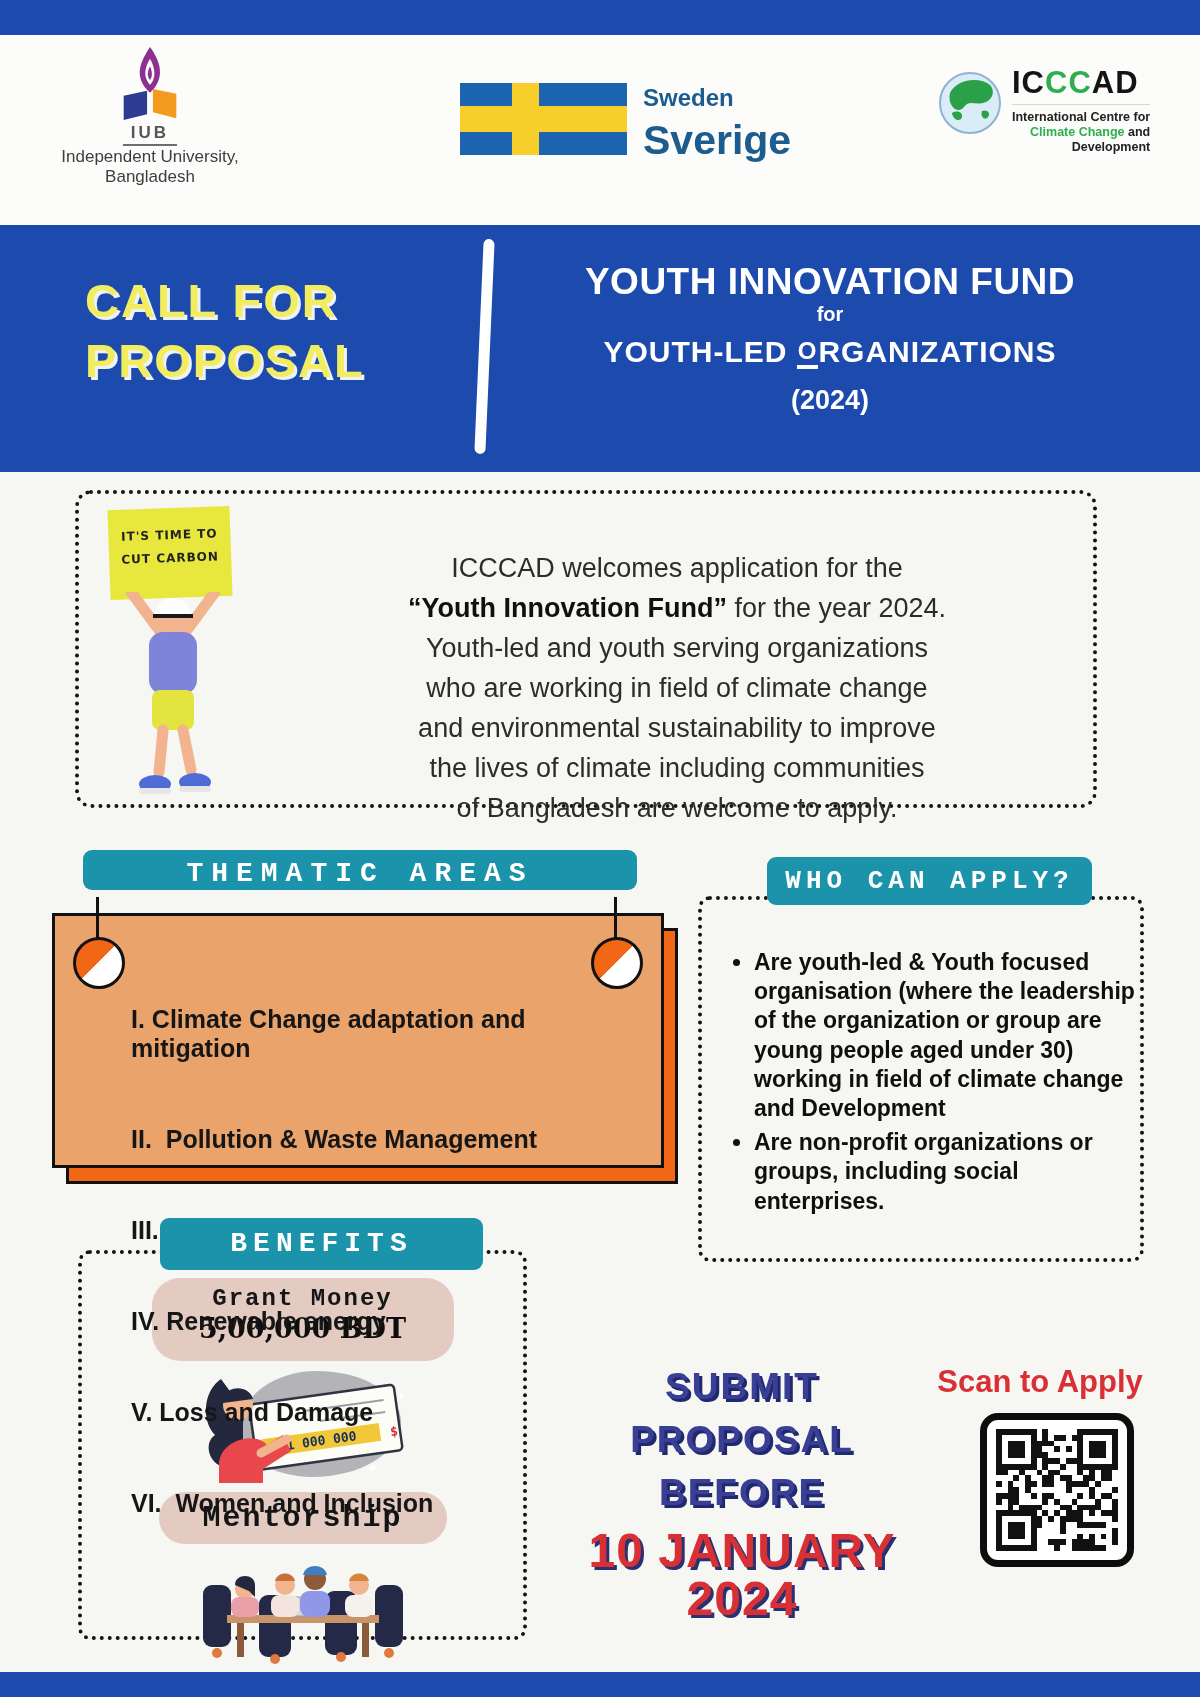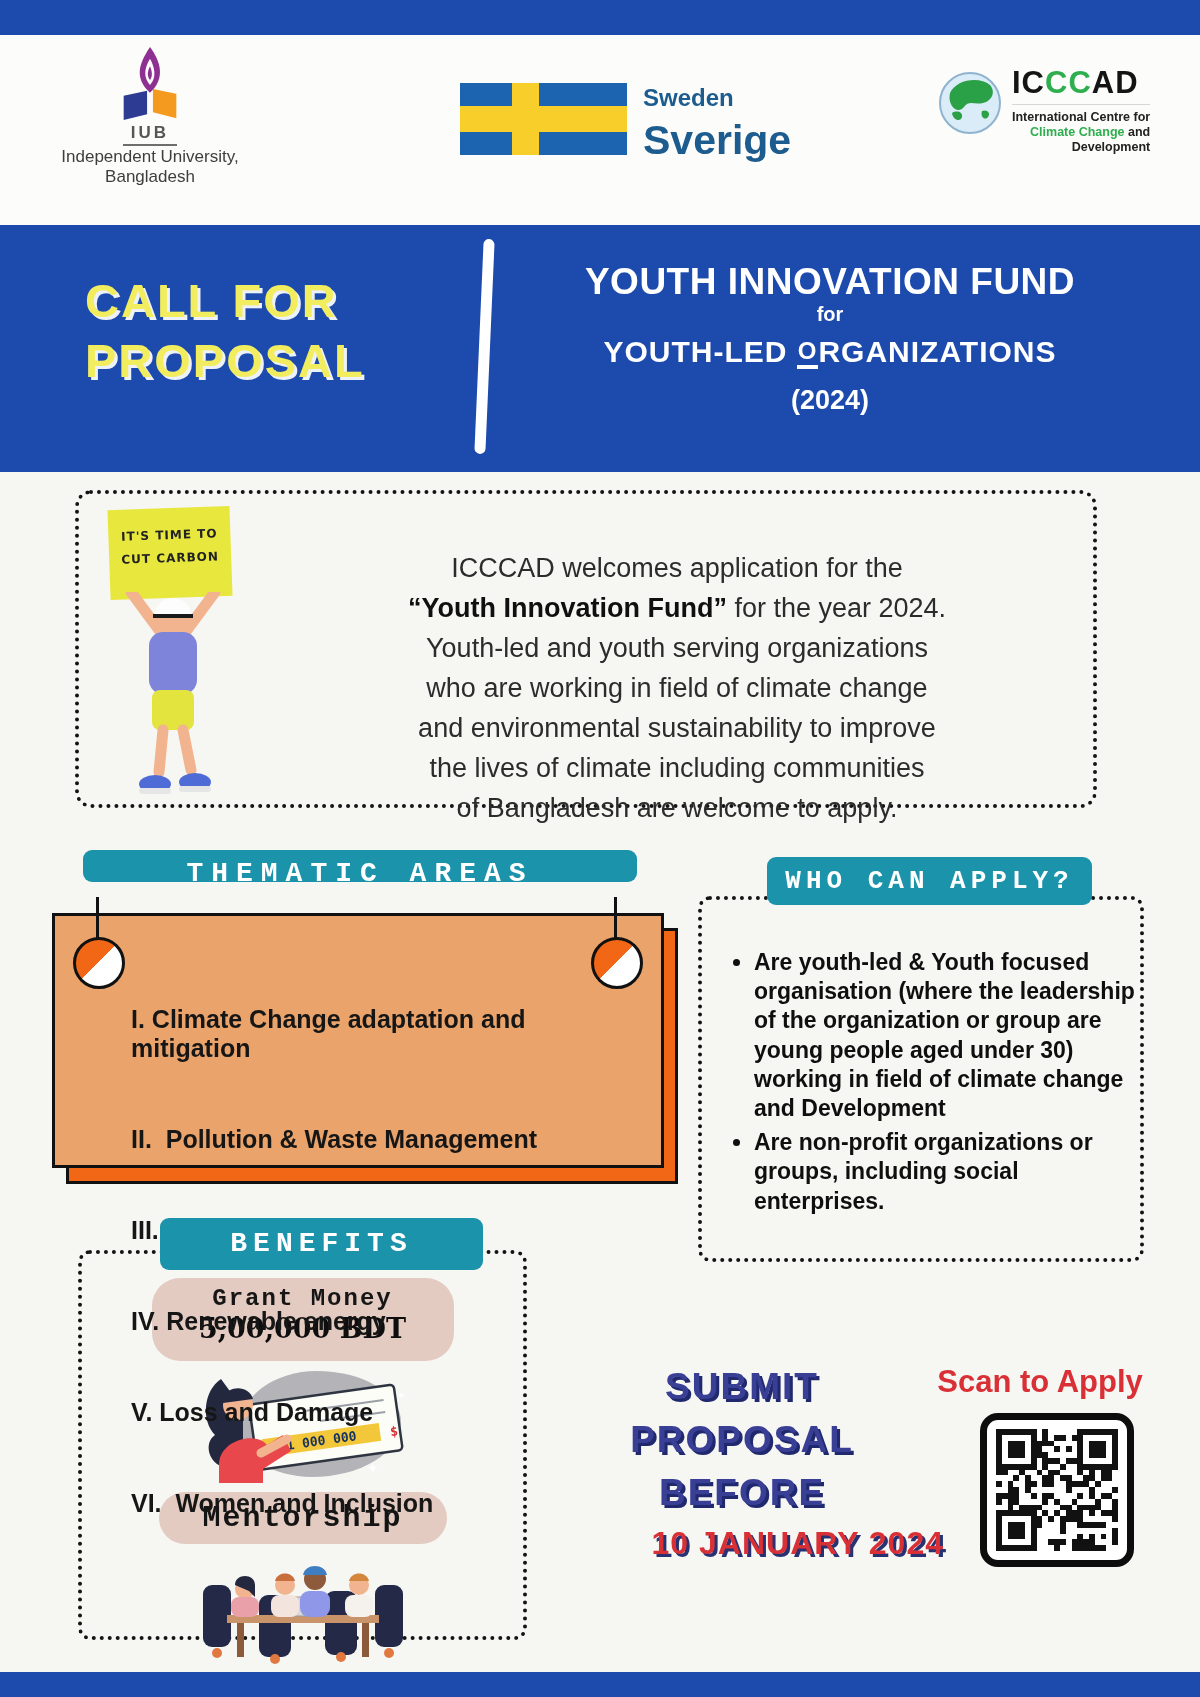--- a/index.html
+++ b/index.html
@@ -53,21 +53,21 @@
         font-size:12px;font-weight:700;letter-spacing:1px;color:#222;line-height:1.9;
         font-family:"DejaVu Sans",sans-serif;}
   .protest svg{position:absolute;left:0;top:88px;width:152px;height:208px;}
   .intro-text{position:absolute;left:198px;top:30px;width:800px;text-align:center;
               font-size:27px;color:#2c2c2c;line-height:40px;margin-top:24px;}
   .intro-text .b{font-weight:700;color:#101010;}
 
   
   .teal-h{position:absolute;background:var(--teal,#1a93ab);border-radius:9px;color:#fff;
           font-family:"Liberation Mono",monospace;font-weight:700;text-align:center;z-index:6;}
-  .them-header{left:83px;top:850px;width:554px;height:32px;font-size:28px;line-height:48px;letter-spacing:8px;}
+  .them-header{left:83px;top:850px;width:554px;height:40px;font-size:28px;line-height:48px;letter-spacing:8px;}
   .who-header{left:767px;top:857px;width:325px;height:48px;font-size:26px;line-height:48px;letter-spacing:5px;}
   .ben-header{left:160px;top:1218px;width:323px;height:52px;font-size:28px;line-height:52px;letter-spacing:6px;}
 
   
   .them-shadow{position:absolute;left:66px;top:928px;width:606px;height:250px;
                background:var(--orange_shadow,#f26716);border:3px solid #111;z-index:1;}
   .them-box{position:absolute;left:52px;top:913px;width:606px;height:249px;
             background:var(--orange_fill,#eaa46b);border:3px solid #111;z-index:2;}
   .t-line{position:absolute;width:3px;height:58px;background:#111;top:897px;z-index:3;}
   .t-line.l{left:96px;} .t-line.r{left:614px;}
@@ -97,21 +97,21 @@
   .grant-illus svg{position:absolute;left:0;top:0;width:224px;height:114px;}
   .ment-pill{margin:9px auto 0;width:288px;height:52px;background:var(--pink_pill,#e3cbc2);border-radius:26px;
              font-family:"Liberation Mono",monospace;font-weight:700;font-size:30px;line-height:52px;
              letter-spacing:2px;color:#141414;}
   .meet-illus{width:212px;height:110px;margin:11px auto 0;}
 
   
   .submit{position:absolute;left:540px;top:1368px;width:404px;text-align:center;font-weight:800;
           color:var(--indigo,#3a3f96);}
   .sub-l{font-size:37px;letter-spacing:2px;line-height:1;margin-bottom:16px;text-shadow:3px 3px 0 #20296e;}
-  .deadline{font-size:32px;letter-spacing:1px;line-height:1;color:var(--red,#d93036);text-shadow:3px 3px 0 #283273;text-align:right;}
+  .deadline{font-size:48px;letter-spacing:1px;line-height:1;color:var(--red,#d93036);text-shadow:3px 3px 0 #283273;}
   .scan-label{position:absolute;left:915px;top:1364px;width:250px;text-align:center;
               font-size:31px;font-weight:700;color:var(--red,#d93036);}
   .qr{position:absolute;left:980px;top:1413px;width:154px;height:154px;background:#fff;
       border:7px solid #0d0d0d;border-radius:18px;padding:9px;box-sizing:border-box;}
   .qr svg{width:100%;height:100%;display:block;}
 </style>
 </head>
 <body>
 
 <div class="canvas">

